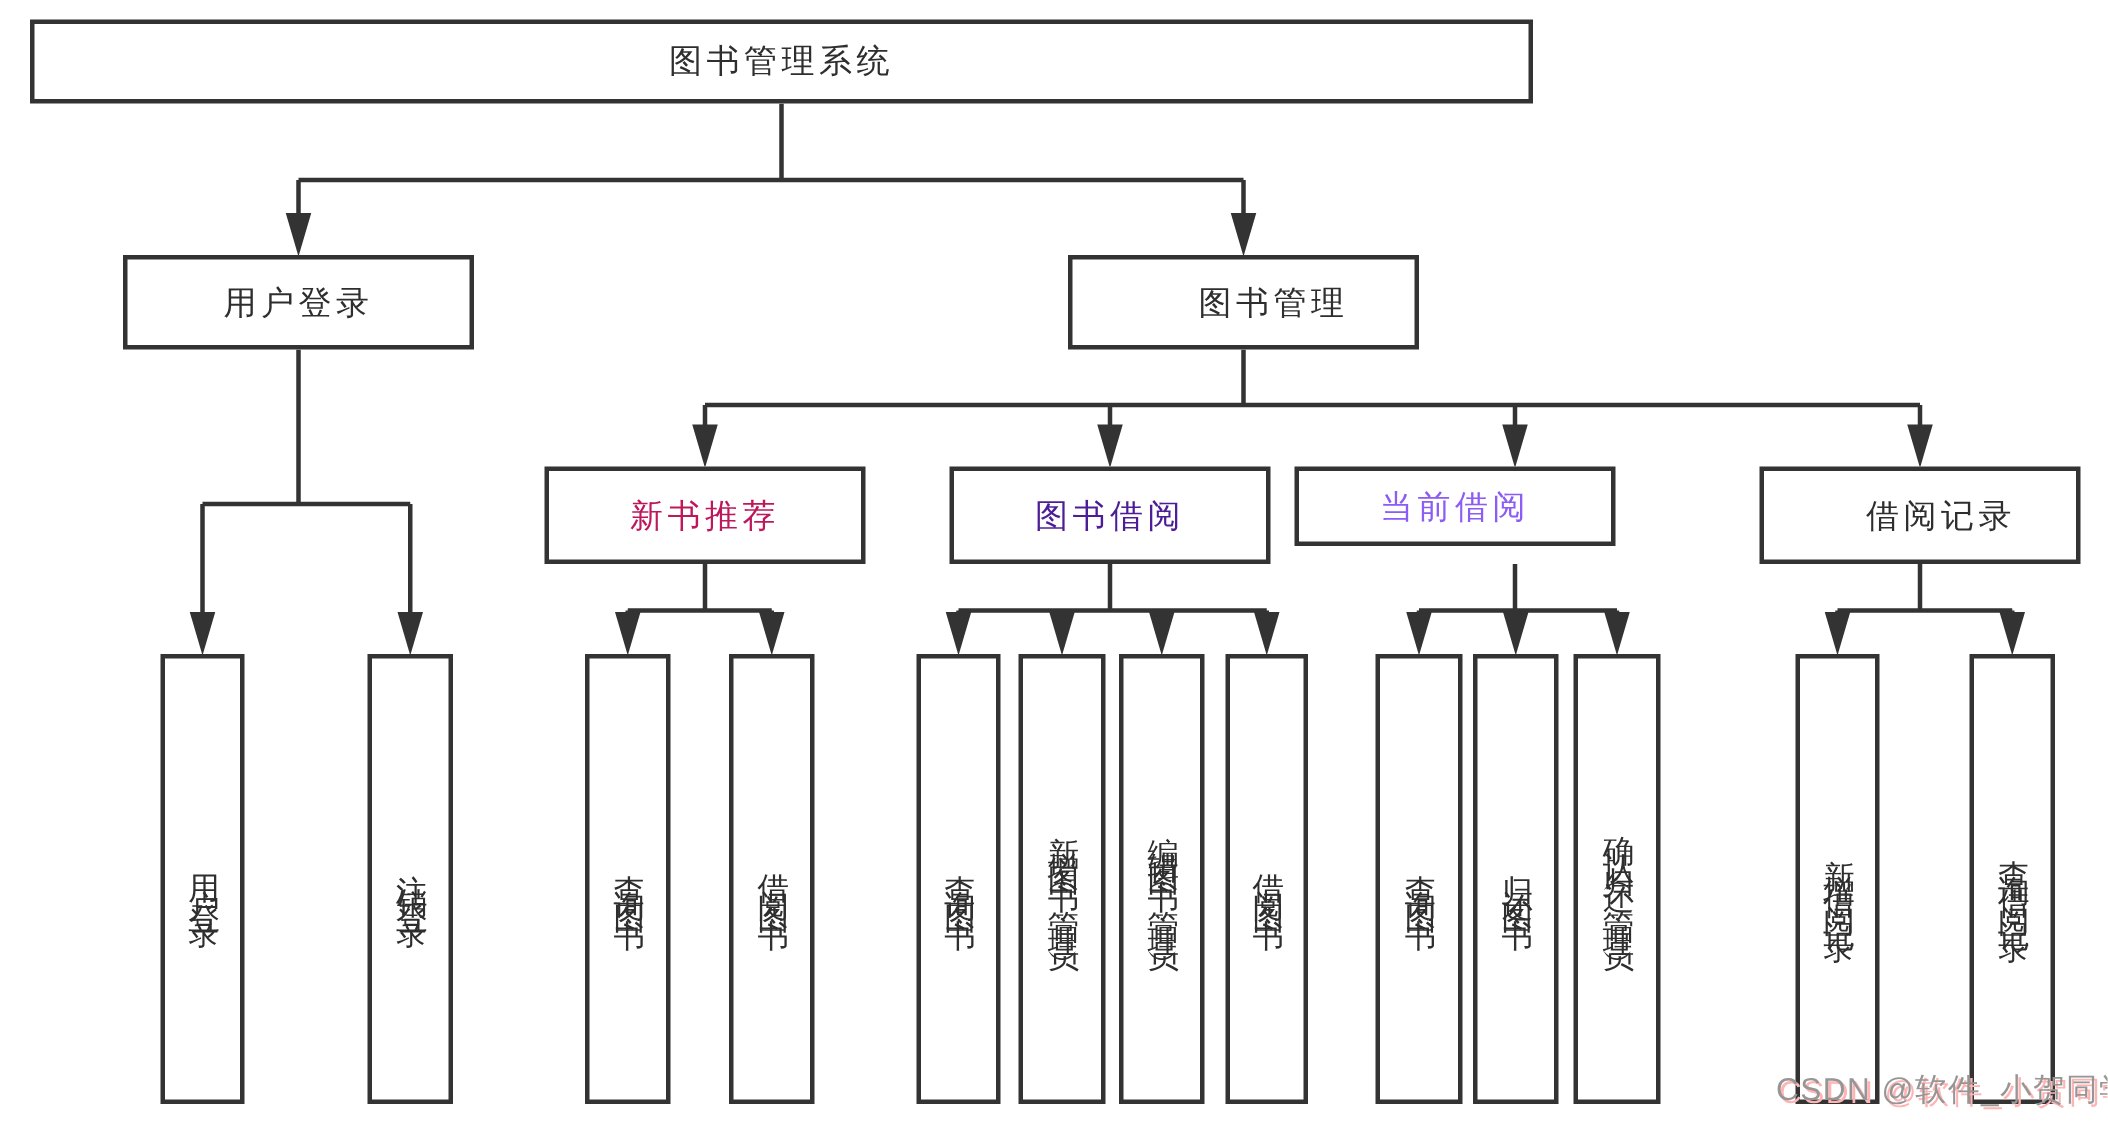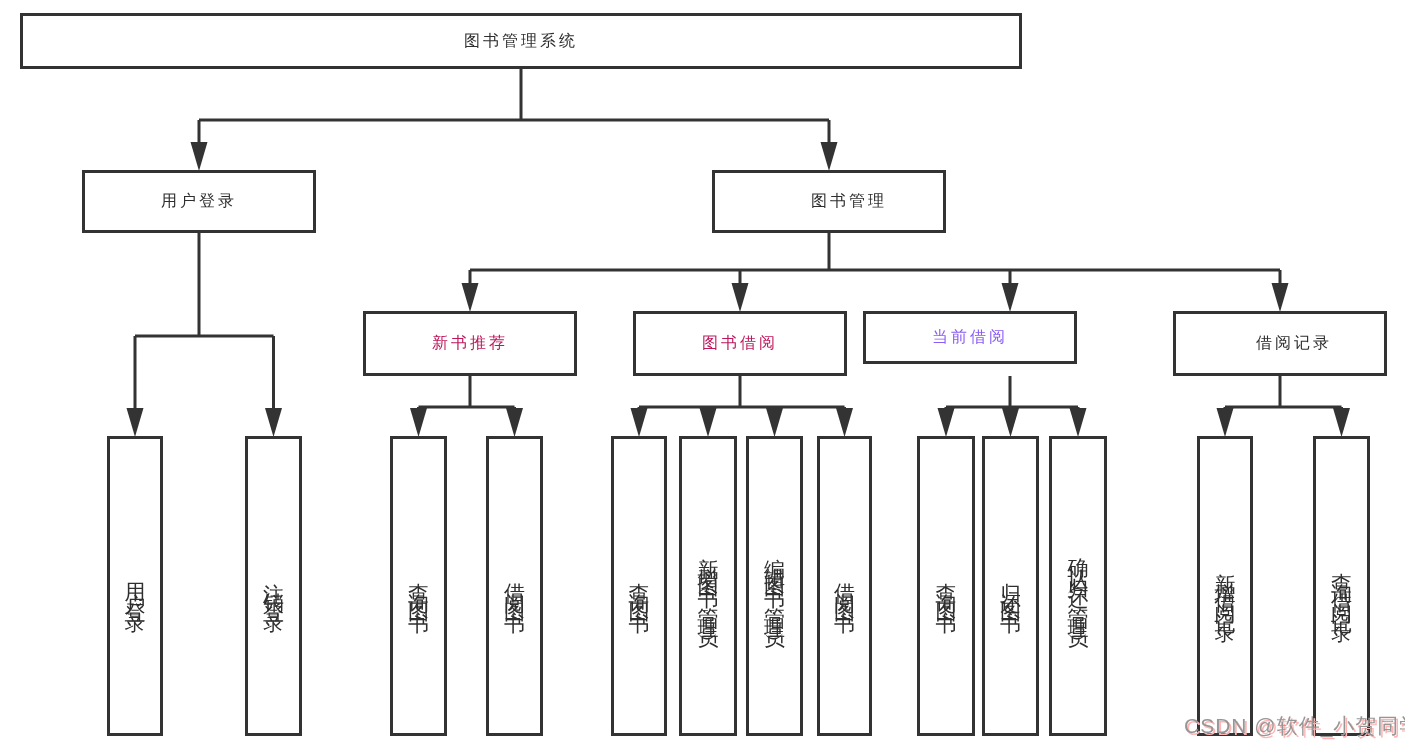--- a/index.html
+++ b/index.html
@@ -8,21 +8,21 @@
     font-family:"Liberation Sans","DejaVu Sans",sans-serif;
   }
   #diagram-canvas{position:absolute;left:0;top:0;width:1405px;height:747px;}
   #wires{position:absolute;left:0;top:0;}
   .node{
     position:absolute;box-sizing:border-box;background:#ffffff;
     border:3px solid #333333;color:#2e2e2e;
     display:flex;align-items:center;justify-content:center;
   }
   .node .label{
-    font-size:16px;letter-spacing:3px;white-space:nowrap;
+    font-size:22px;letter-spacing:3px;white-space:nowrap;
   }
   .node.v .label{
     writing-mode:vertical-rl;letter-spacing:10px;font-size:21px;white-space:normal;
   }
   #watermark{
     position:absolute;left:1184px;top:712px;z-index:5;
     font-size:21px;letter-spacing:1px;color:#969696;
     text-shadow:2px 2px 0 #ffb3b3;white-space:nowrap;
   }
 </style>
@@ -64,21 +64,21 @@
       </div>
       <div class="node v" style="left: 107px; top: 436px; width: 56px; height: 300px; border-color: rgb(51, 51, 51); color: rgb(46, 46, 46);">
         <span class="label">用户登录</span>
       </div>
       <div class="node v" style="left: 245px; top: 436px; width: 57px; height: 300px; border-color: rgb(51, 51, 51); color: rgb(46, 46, 46);">
         <span class="label">注销登录</span>
       </div>
       <div class="node" style="left: 363px; top: 311px; width: 214px; height: 65px; border-color: rgb(51, 51, 51); color: #be185d;">
         <span class="label">新书推荐</span>
       </div>
-      <div class="node" style="left: 633px; top: 311px; width: 214px; height: 65px; border-color: rgb(51, 51, 51); color: #be185d;">
+      <div class="node" style="left: 633px; top: 311px; width: 214px; height: 65px; border-color: rgb(51, 51, 51); color: #4c1d95;">
         <span class="label">图书借阅</span>
       </div>
       <div class="node" style="left: 863px; top: 311px; width: 214px; height: 53px; border-color: rgb(51, 51, 51); color: #8b5cf6;">
         <span class="label">当前借阅</span>
       </div>
       <div class="node" style="left: 1173px; top: 311px; width: 214px; height: 65px; border-color: rgb(51, 51, 51); color: rgb(46, 46, 46); padding-left: 28px;">
         <span class="label">借阅记录</span>
       </div>
       <div class="node v" style="left: 390px; top: 436px; width: 57px; height: 300px; border-color: rgb(51, 51, 51); color: rgb(46, 46, 46);">
         <span class="label">查询图书</span>

